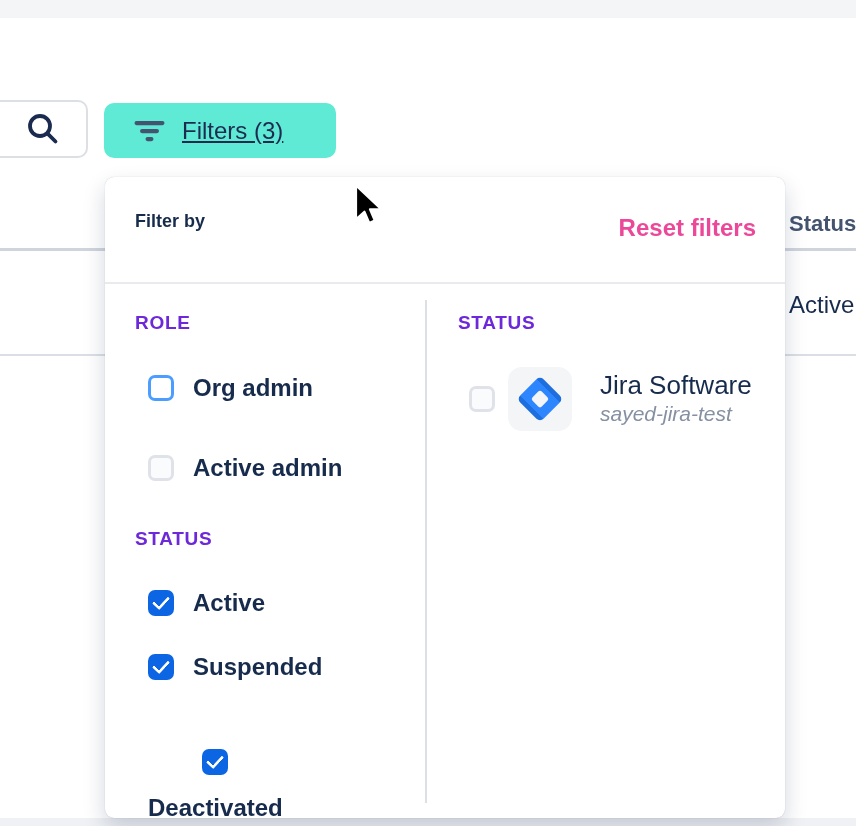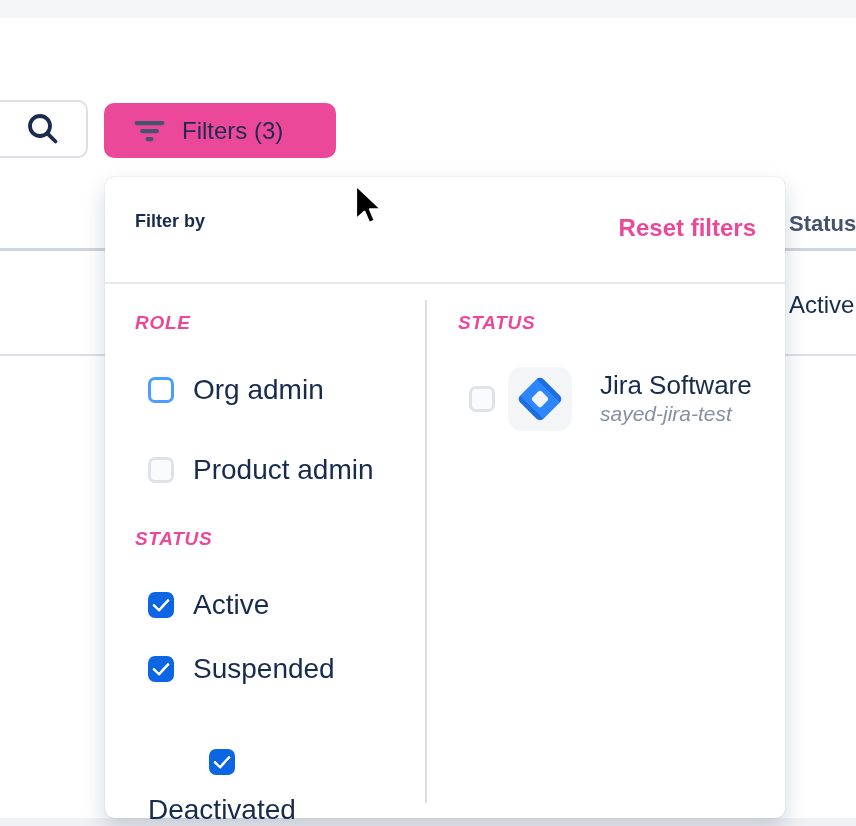--- a/index.html
+++ b/index.html
@@ -18,47 +18,47 @@
   .active-cell{position:absolute;left:789px;top:291px;font-size:24px;font-weight:500;color:#172B4D;z-index:1;white-space:nowrap;}
 
   
   .search-box{
     position:absolute;left:-20px;top:100px;width:108px;height:58px;
     background:#fff;border:2px solid #DCDFE4;border-radius:10px;box-sizing:border-box;
     display:flex;align-items:center;justify-content:flex-end;padding-right:25px;z-index:2;
   }
   .filters-button{
     position:absolute;left:104px;top:103px;width:232px;height:55px;
-    background:#ec4899;border-radius:10px;display:flex;align-items:center;
-    padding-left:30px;box-sizing:border-box;gap:17px;z-index:2;cursor:pointer;
+    background:#5eead4;border-radius:10px;display:flex;align-items:center;
+    padding-left:30px;box-sizing:border-box;gap:17px;z-index:2;cursor:pointer;text-decoration:underline;
   }
   .filters-label{font-size:24px;font-weight:500;color:#1D2B50;white-space:nowrap;}
 
   
   .panel{
     position:absolute;left:105px;top:177px;width:680px;height:641px;
     background:#ffffff;border-radius:9px;z-index:5;
     box-shadow:0 0 1px rgba(9,30,66,.25), 0 10px 22px rgba(9,30,66,.18);
   }
   .panel-title{position:absolute;left:30px;top:34px;font-size:18px;font-weight:700;color:#172B4D;}
   .reset-link{position:absolute;right:29px;top:37px;font-size:24px;font-weight:600;color:#ec4899;cursor:pointer;white-space:nowrap;}
   .panel-divider{position:absolute;left:0;top:105px;width:680px;height:2px;background:#E8EAEE;}
   .v-divider{position:absolute;left:320px;top:123px;width:2px;height:503px;background:#DCDFE4;}
 
   .section-label{
-    position:absolute;font-size:19px;font-weight:700;color:#ec4899;letter-spacing:.7px;white-space:nowrap;font-style:italic;
+    position:absolute;font-size:19px;font-weight:700;color:#6d28d9;letter-spacing:.7px;white-space:nowrap;
   }
   .lbl-role{left:30px;top:135px;}
   .lbl-status{left:30px;top:351px;}
   .lbl-product{left:353px;top:135px;}
 
   .opt-row{position:absolute;left:43px;display:flex;align-items:center;gap:19px;cursor:pointer;}
   .row-1{top:197px;} .row-2{top:277px;}
   .row-3{top:412px;} .row-4{top:476px;} .row-5{top:572px;flex-direction:column;}
-  .opt-label{font-size:28px;color:#172B4D;white-space:nowrap;}
+  .opt-label{font-size:24px;color:#172B4D;white-space:nowrap;font-weight:bold;}
 
   
   .cb{
     width:26px;height:26px;box-sizing:border-box;border-radius:7px;position:relative;flex:none;
     background:#FAFBFC;border:3px solid #DFE2E8;
   }
   .cb.focus{background:#ffffff;border:3px solid #4B9DFF;}
   .cb.checked{background:#0C66E4;border:none;}
   .cb.checked::after{
     content:'';position:absolute;left:8px;top:3px;width:7px;height:13px;
@@ -116,21 +116,21 @@
   <div class="panel-divider"></div>
   <div class="v-divider"></div>
 
   <div class="section-label lbl-role">ROLE</div>
   <div class="opt-row row-1">
     <span class="cb focus"></span>
     <span class="opt-label">Org admin</span>
   </div>
   <div class="opt-row row-2">
     <span class="cb"></span>
-    <span class="opt-label">Product admin</span>
+    <span class="opt-label">Active admin</span>
   </div>
 
   <div class="section-label lbl-status">STATUS</div>
   <div class="opt-row row-3">
     <span class="cb checked"></span>
     <span class="opt-label">Active</span>
   </div>
   <div class="opt-row row-4">
     <span class="cb checked"></span>
     <span class="opt-label">Suspended</span>

